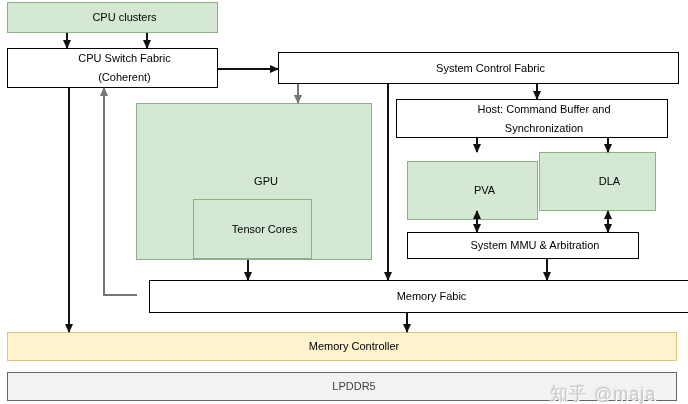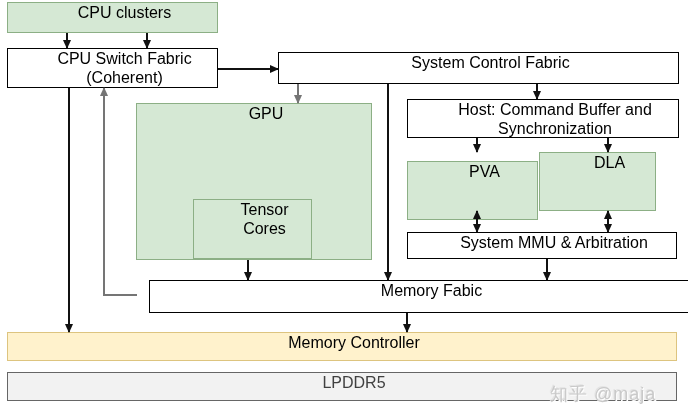--- a/index.html
+++ b/index.html
@@ -9,22 +9,22 @@
     --white-fill:#ffffff; --black-border:#000000;
     --line-black:#111111; --line-gray:#757575;
   }
   html,body{margin:0;padding:0;background:#fff;}
   .canvas{
     position:relative; width:688px; height:404px; background:#fff;
     font-family:"Liberation Sans", sans-serif; color:#000; overflow:hidden;
   }
   .box{
     position:absolute; box-sizing:border-box;
-    display:flex; flex-direction:column; align-items:center; justify-content:flex-start;
-    text-align:center; font-size:16px; line-height:19px;padding-left:24px;
+    display:flex; flex-direction:column; align-items:center; justify-content:center;
+    text-align:center; font-size:11px; line-height:19px;padding-left:24px;
   }
   .box.white{ background:var(--white-fill); border:1px solid var(--black-border); }
   .box.white.thick{ border-width:1.5px; }
   .box.green{ background:var(--green-fill); border:1px solid var(--green-border); }
   .box.yellow{ background:var(--yellow-fill); border:1px solid var(--yellow-border); }
   .box.grayb{ background:var(--gray-fill); border:1px solid var(--gray-border); color:#404040; }
   .v{ position:absolute; width:1.5px; background:var(--lc,var(--line-black)); }
   .h{ position:absolute; height:1.5px; background:var(--lc,var(--line-black)); }
   .gray-line{ --lc:var(--line-gray); }
   
@@ -62,42 +62,42 @@
 
   <div class="box white thick" style="left:7px;top:48px;width:211px;height:40px">
     <span>CPU Switch Fabric</span>
     <span>(Coherent)</span>
   </div>
 
   <div class="box white" style="left:278px;top:52px;width:401px;height:32px">
     <span>System Control Fabric</span>
   </div>
 
-  <div class="box white" style="left:407px;top:99px;width:272px;height:39px">
+  <div class="box white" style="left:396px;top:99px;width:272px;height:39px">
     <span>Host: Command Buffer and</span>
     <span>Synchronization</span>
   </div>
 
   <div class="box green" style="left:136px;top:103px;width:236px;height:157px">
     <span>GPU</span>
   </div>
 
   <div class="box green" style="left:193px;top:199px;width:119px;height:60px">
     <span>Tensor Cores</span>
   </div>
 
   <div class="box green" style="left:407px;top:161px;width:131px;height:59px">
     <span>PVA</span>
   </div>
 
   <div class="box green" style="left:539px;top:152px;width:117px;height:59px">
     <span>DLA</span>
   </div>
 
-  <div class="box white" style="left:407px;top:232px;width:270px;height:27px">
+  <div class="box white" style="left:407px;top:232px;width:232px;height:27px">
     <span>System MMU &amp; Arbitration</span>
   </div>
 
   <div class="box white" style="left:149px;top:280px;width:541px;height:33px">
     <span>Memory Fabic</span>
   </div>
 
   <div class="box yellow" style="left:7px;top:332px;width:670px;height:29px">
     <span>Memory Controller</span>
   </div>

